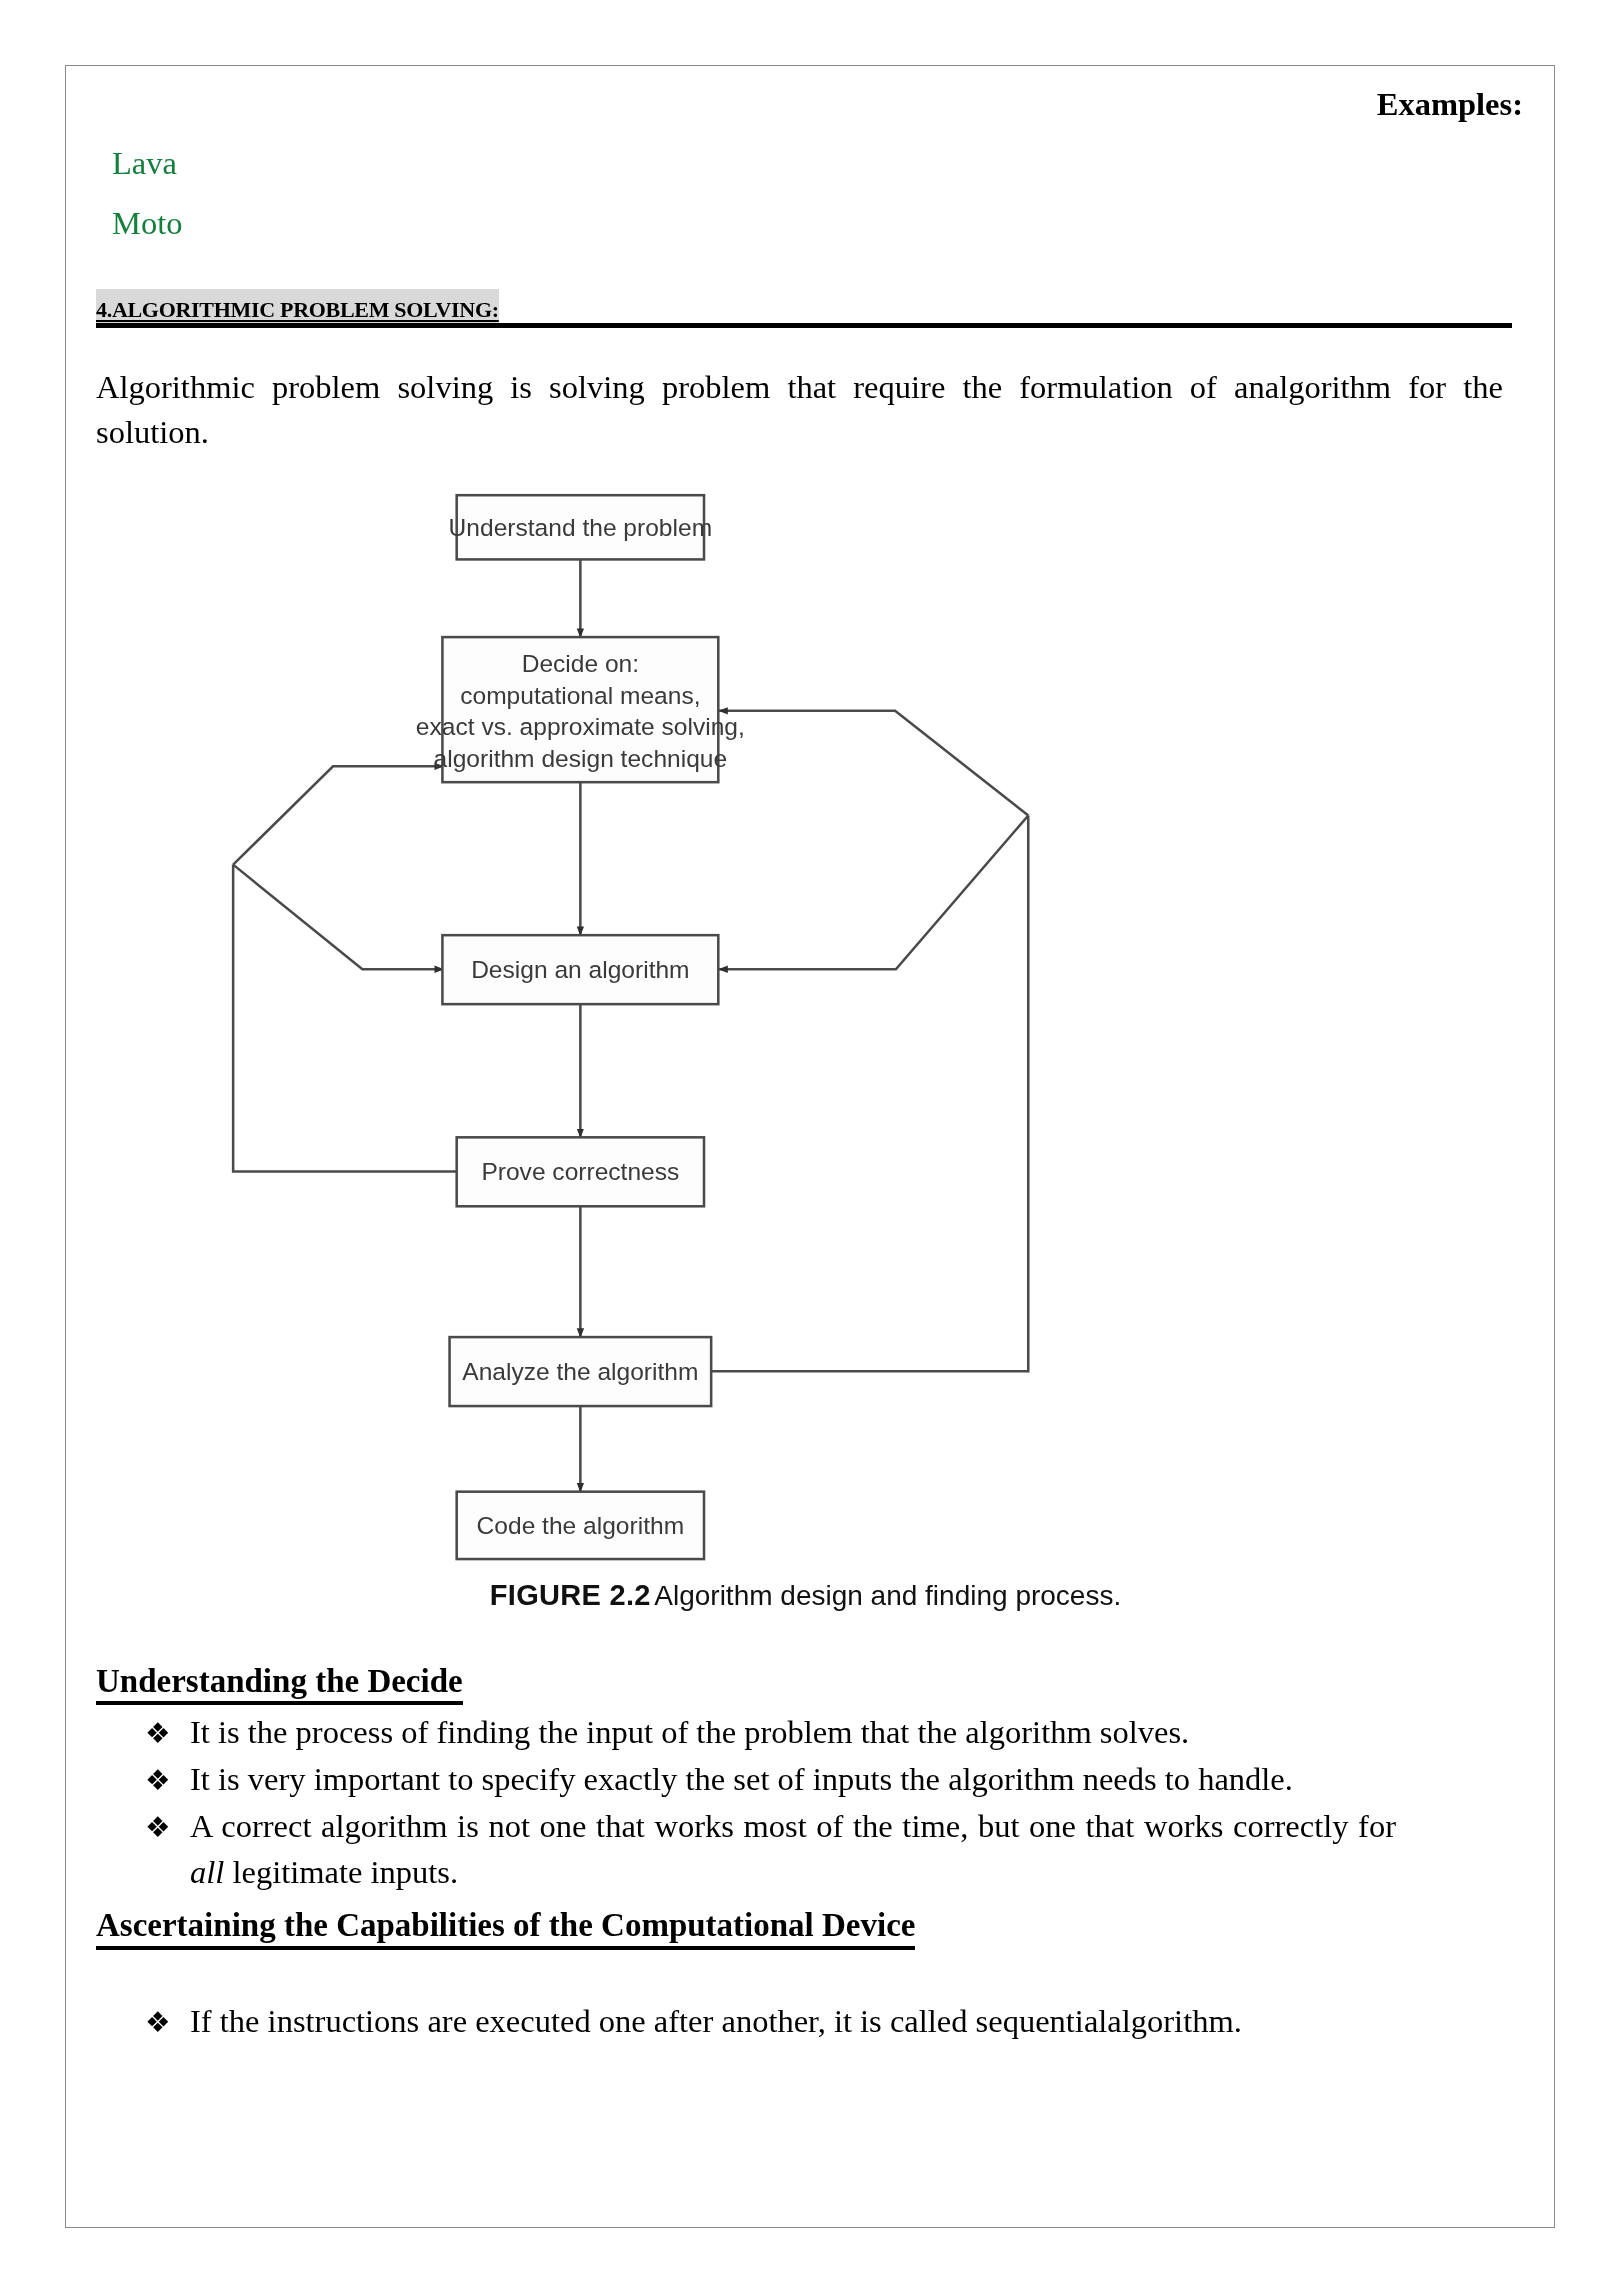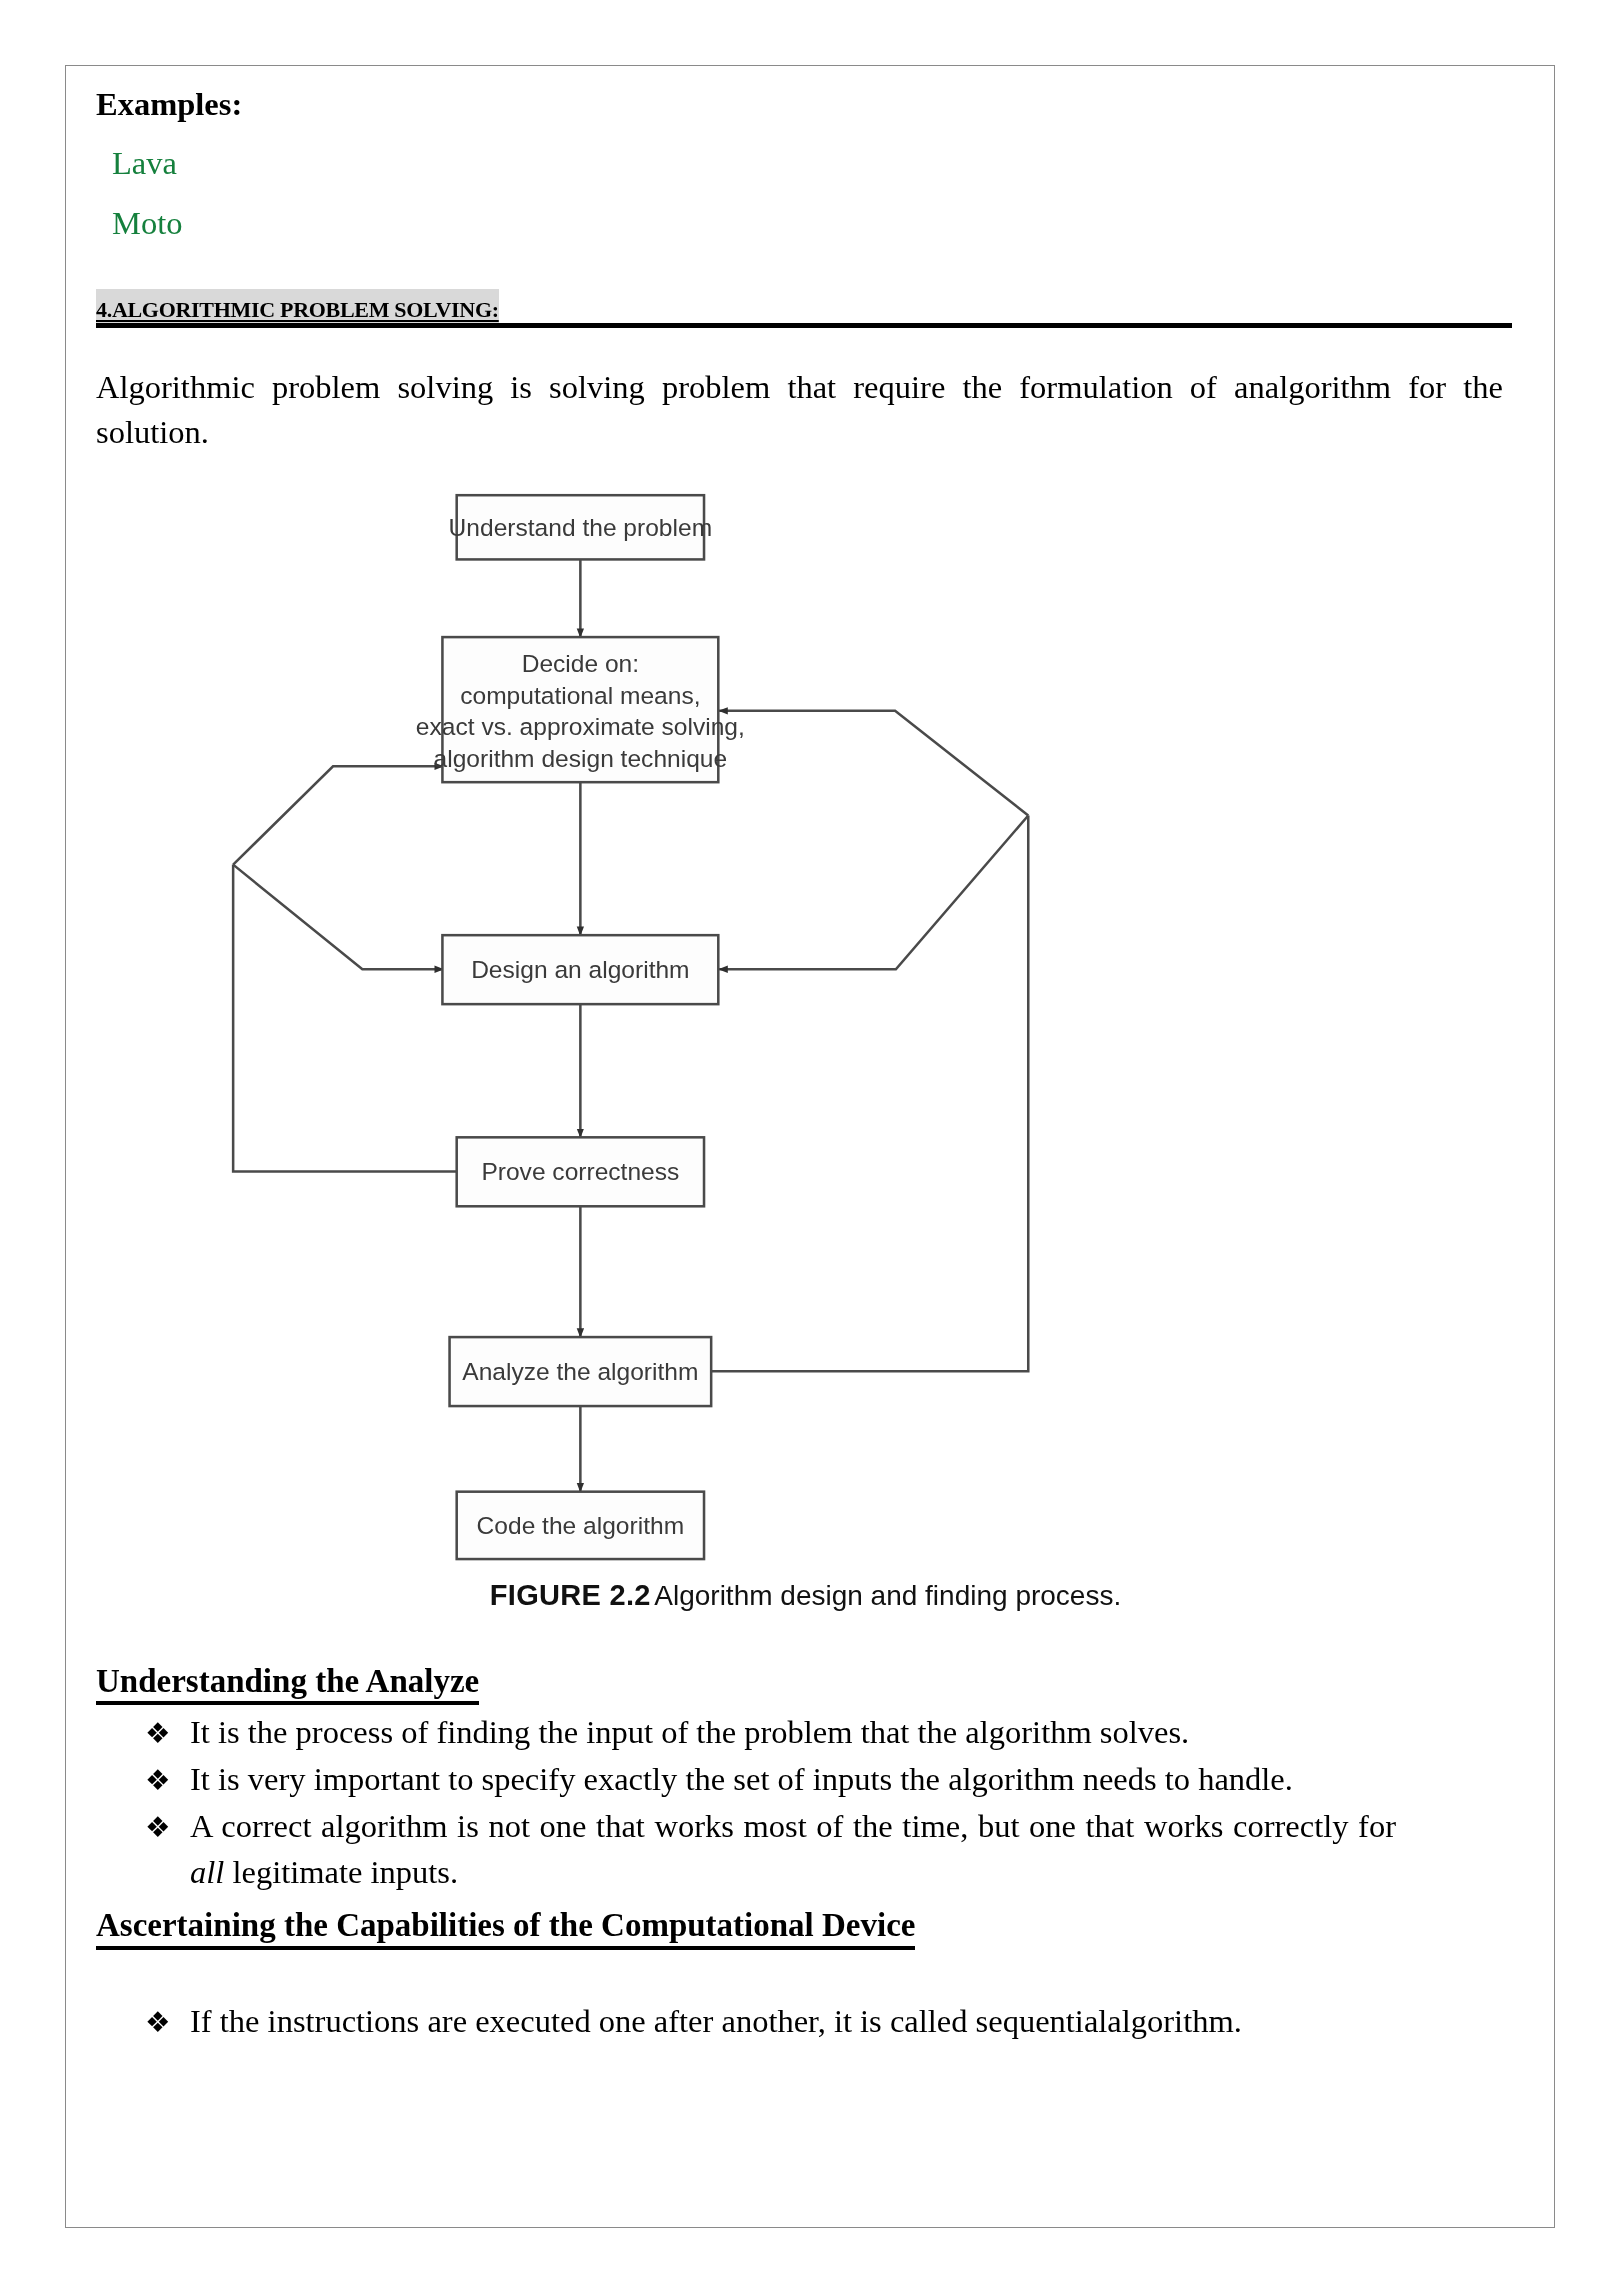--- a/index.html
+++ b/index.html
@@ -33,20 +33,21 @@
     width: 1427px;
   }
 
   
   .ex-head {
     font-size: 32.5px;
     font-weight: bold;
     line-height: 1.32;
     color: #000;
     margin: 0;
+    text-align: right;
   }
   .ex-line {
     font-size: 32.5px;
     line-height: 1.33;
     color: #15803d;
     margin: 16px;
   }
 
   
   .sec-heading-wrap {
@@ -236,21 +237,21 @@
         <text class="fbox-text" x="611" y="1338" text-anchor="middle">Code the algorithm</text>
       </svg>
 
       <div class="fcap">
         <span class="fcap-lbl">FIGURE 2.2</span>
         <span class="fcap-txt">Algorithm design and finding process.</span>
       </div>
     </div>
 
     <div class="sub-heading-row">
-      <span class="sub-heading">Understanding the Analyze</span>
+      <span class="sub-heading">Understanding the Decide</span>
     </div>
     <ul class="dlist">
       <li>
         <span class="dmark">❖</span>
         <span>It is the process of finding the input of the problem that the algorithm solves.</span>
       </li>
       <li>
         <span class="dmark">❖</span>
         <span>It is very important to specify exactly the set of inputs the algorithm needs to handle.</span>
       </li>

